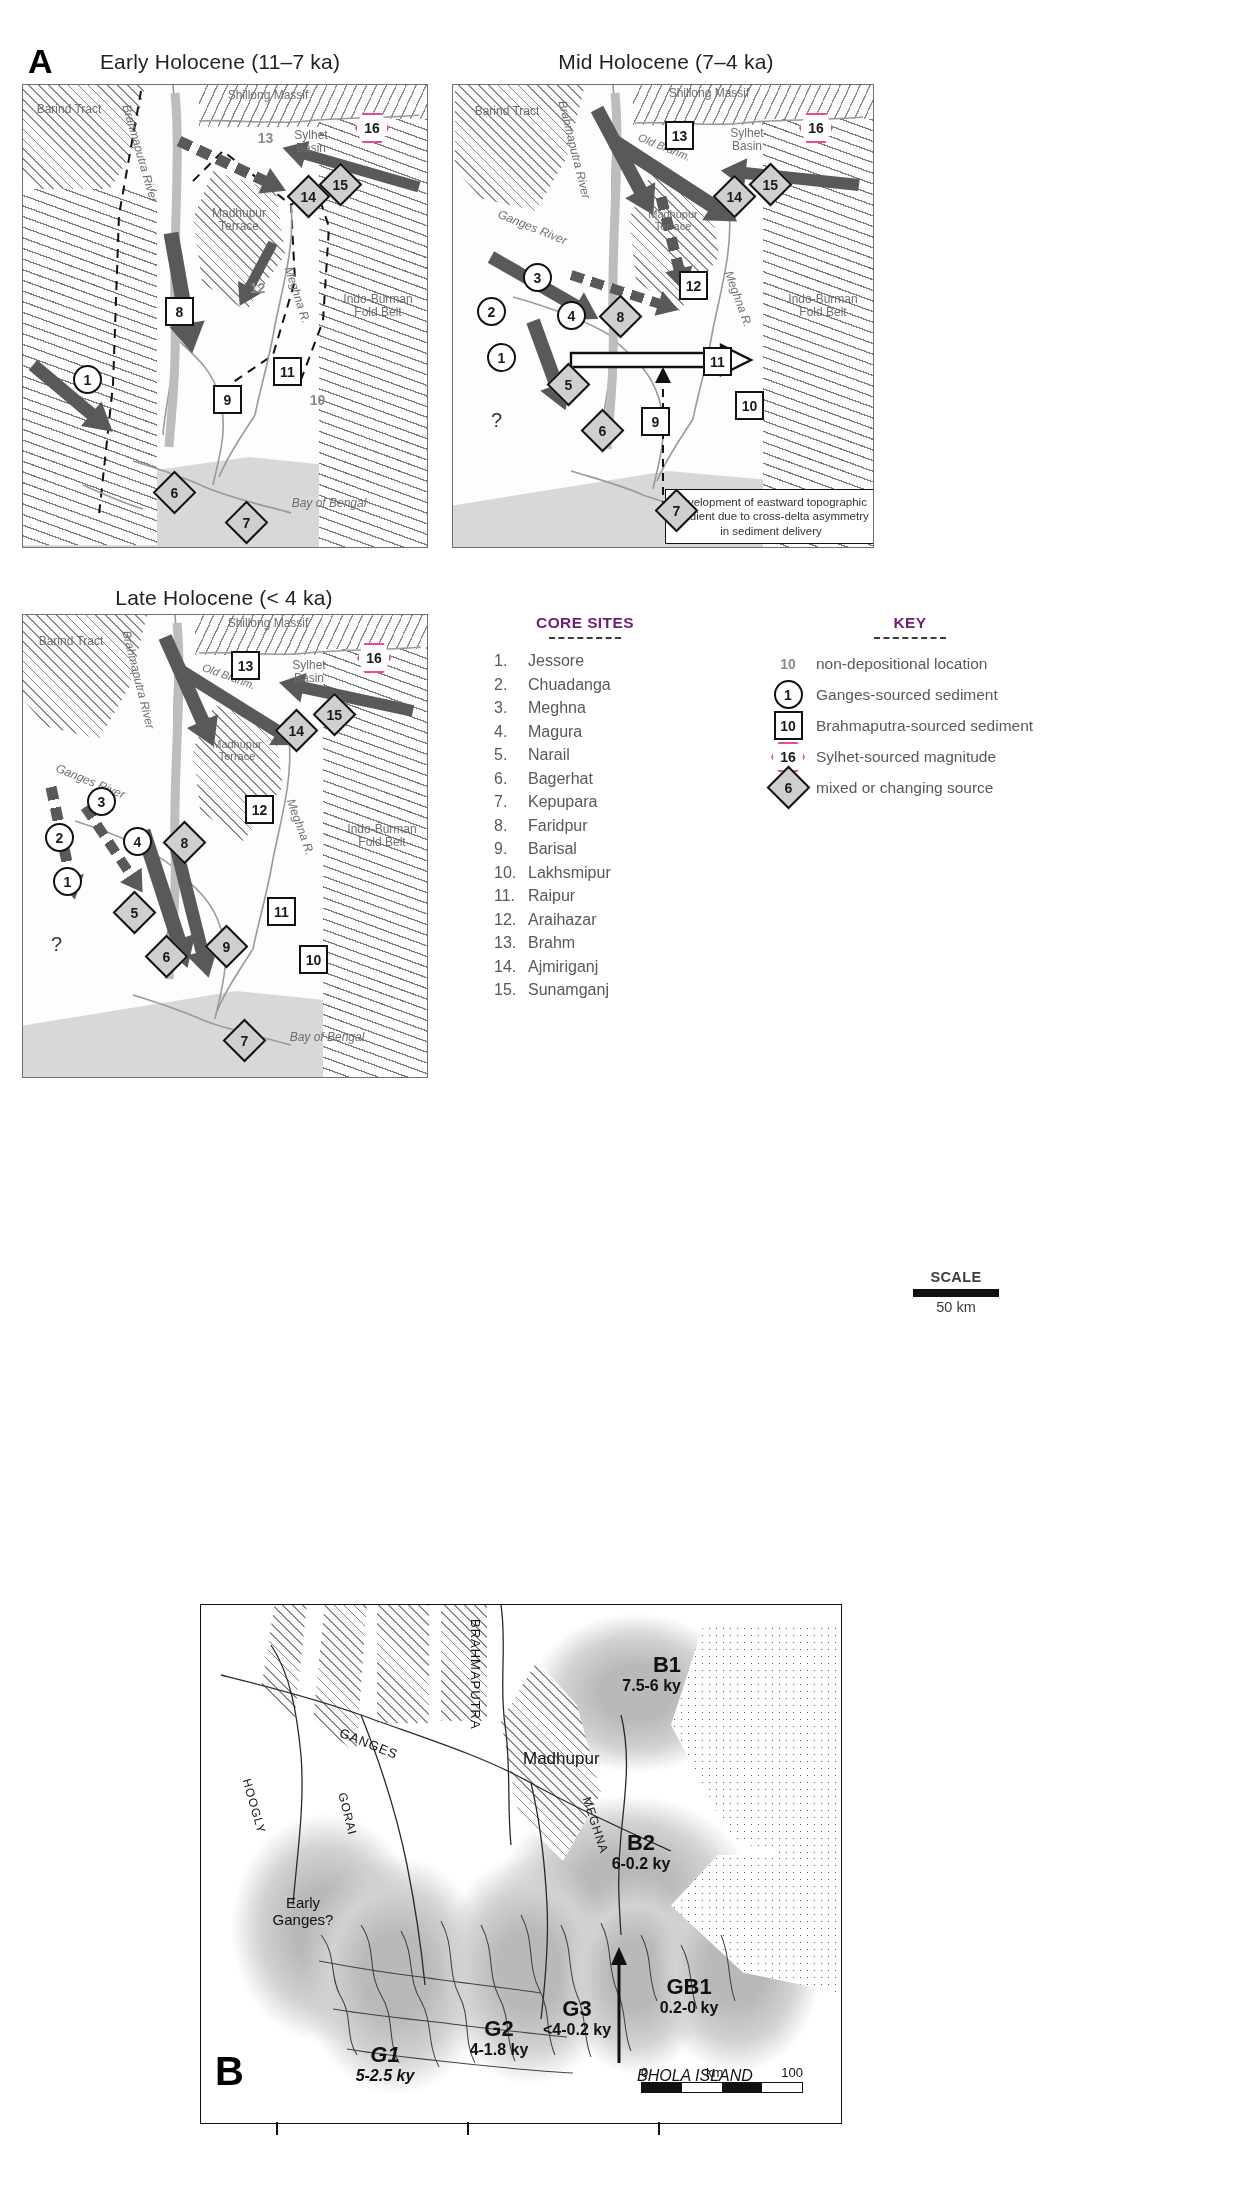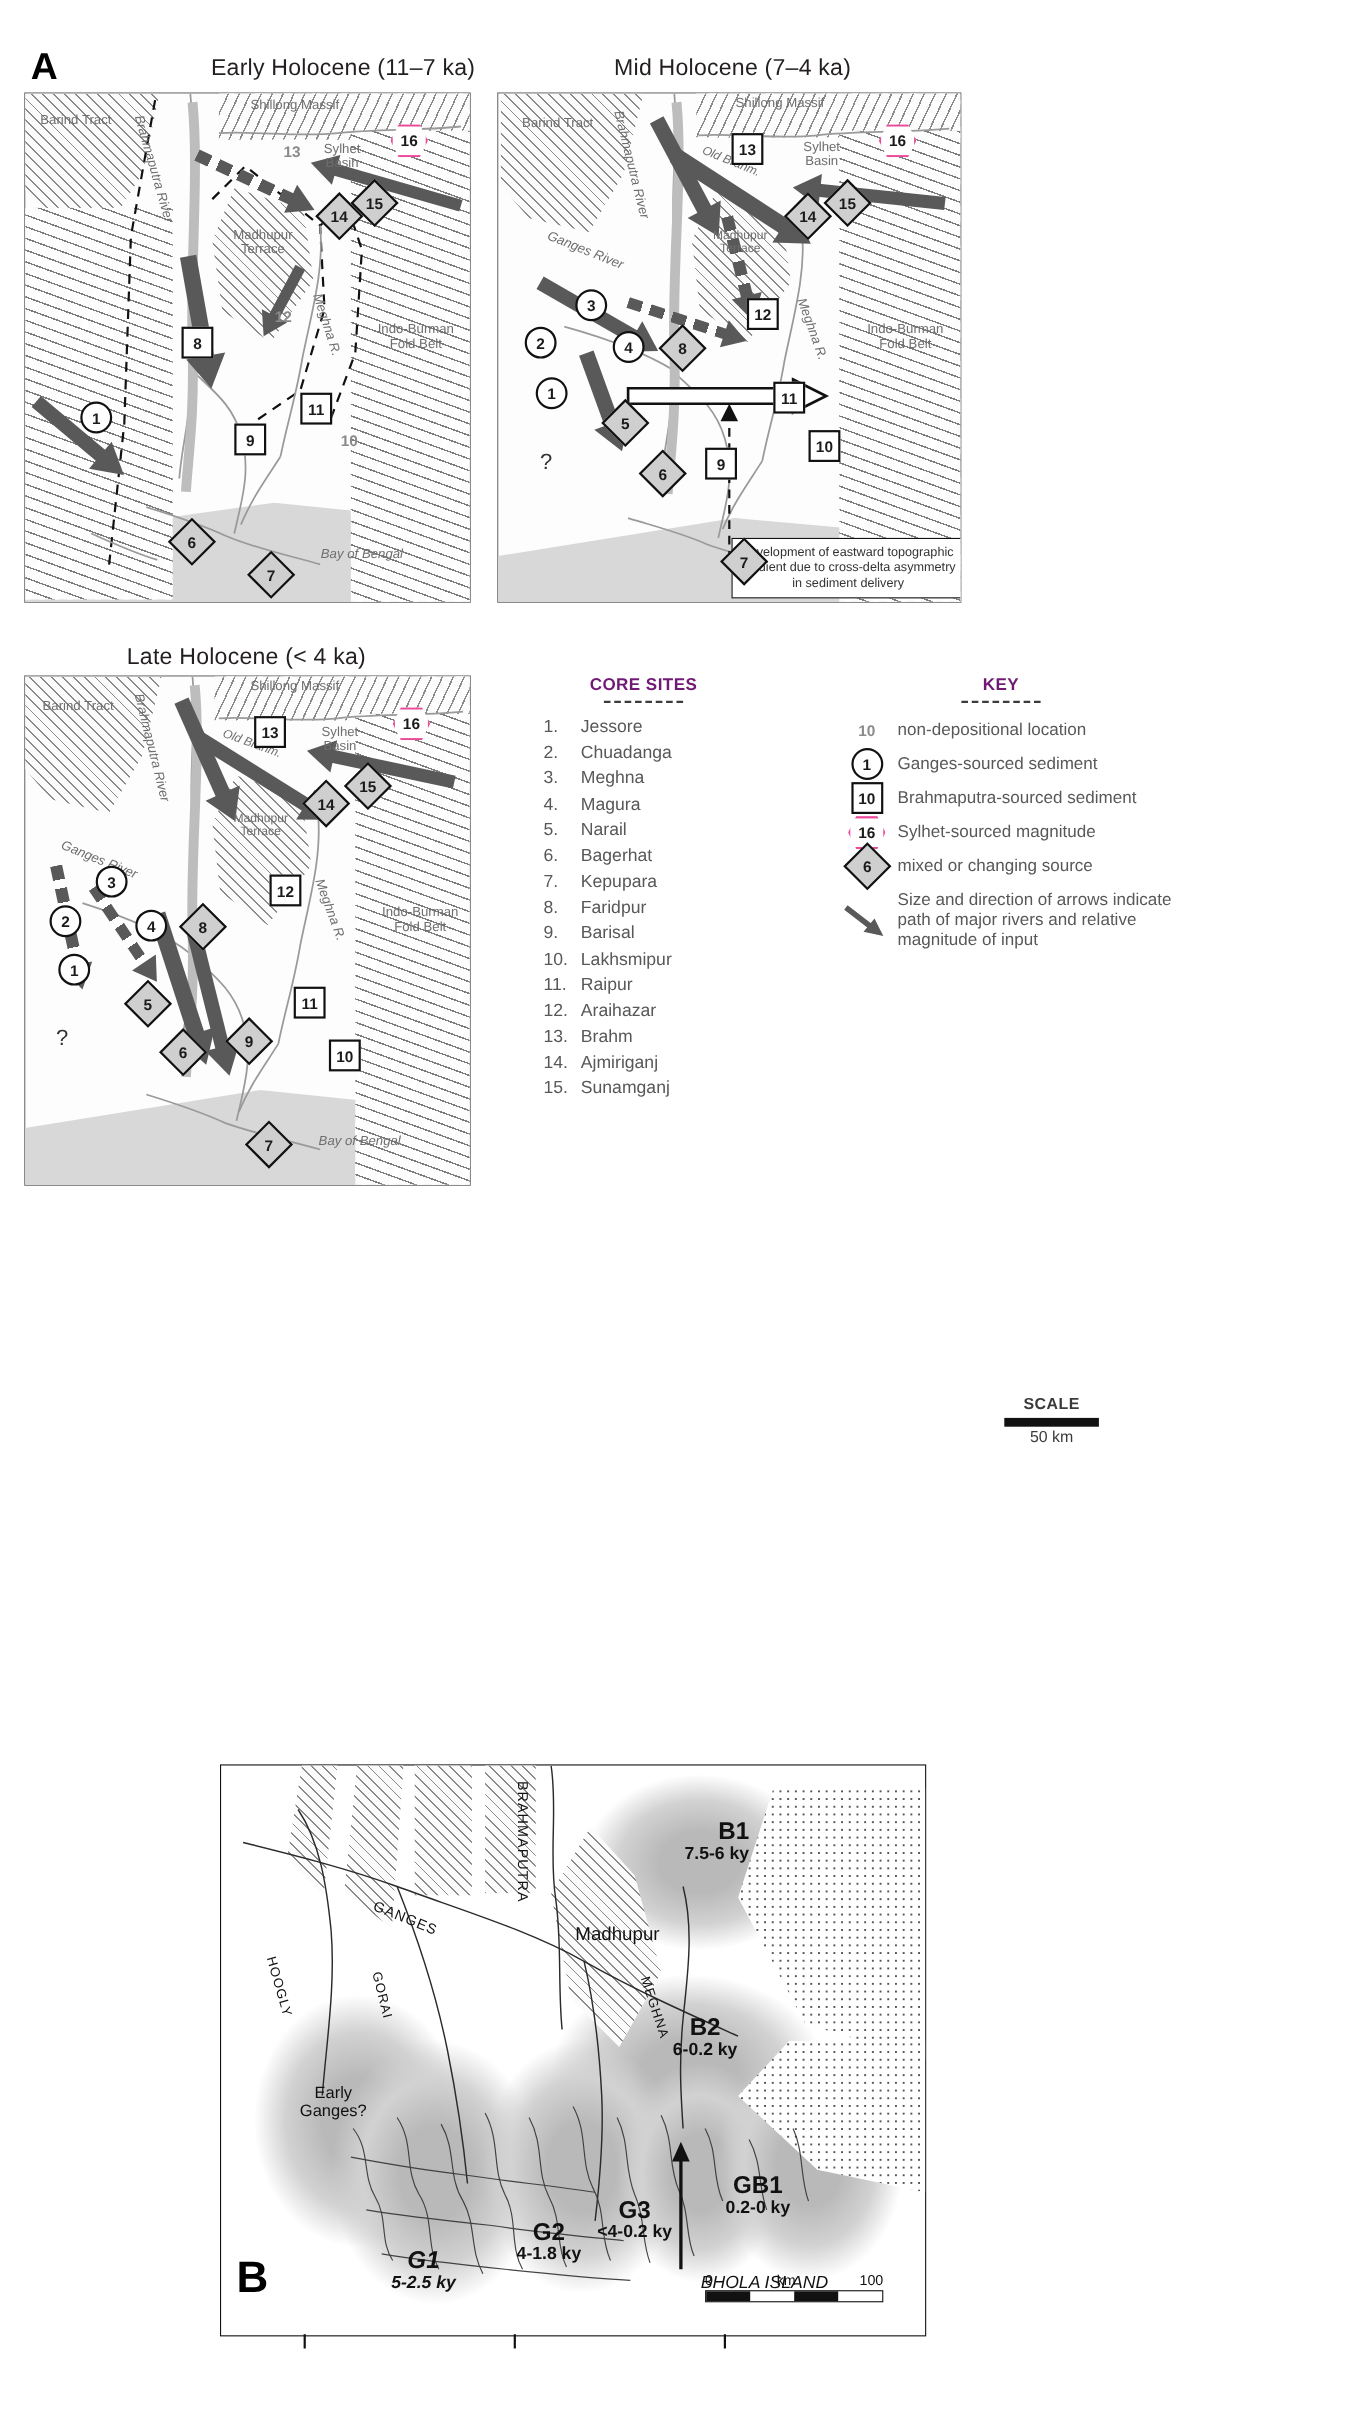--- a/index.html
+++ b/index.html
@@ -103,21 +103,21 @@
   .tickrow{position:absolute;display:flex;justify-content:space-between;}
   .tickrow i{width:1.6px;height:13px;background:#111;display:block;}
 </style>
 </head>
 <body>
 
 <div class="fig">
 
   <div class="abs panel-letter" style="left:28px;top:42px;">A</div>
 
-  <div class="abs panel-title" style="left:32px;top:50px;width:400px;text-align:right;">Early Holocene (11–7 ka)</div>
+  <div class="abs panel-title" style="left:20px;top:50px;width:400px;">Early Holocene (11–7 ka)</div>
 
   <div class="map" id="mapEarly" style="left:22px;top:84px;width:404px;height:462px;">
 
       <div class="sea" style="left:-10px;top:372px;width:430px;height:110px;
             clip-path:polygon(0 30%,55% 0,100% 18%,100% 100%,0 100%);"></div>
 
       <div class="abs hatch-diag" style="left:-4px;top:0px;width:126px;height:120px;
            clip-path:polygon(0 0,100% 0,88% 60%,64% 100%,22% 92%,0 70%);"></div>
 
       <div class="abs hatch-dash" style="left:176px;top:-4px;width:232px;height:46px;"></div>
@@ -572,29 +572,20 @@
           </div>
           <div class="key-txt">Sylhet-sourced magnitude</div>
         </div>
         <div class="key-row">
           <div class="key-sym">
             <div class="sym diamond">
               <span>6</span>
             </div>
           </div>
           <div class="key-txt">mixed or changing source</div>
-        </div>
-        <div class="key-row">
-          <div class="key-sym">
-            <svg width="46" height="36">
-              <path d="M4 6 L30 26" stroke="#595959" stroke-width="5" fill="none"></path>
-              <path d="M38 32 L20 28 L30 16 Z" fill="#595959"></path>
-            </svg>
-          </div>
-          <div class="key-txt" style="max-width: 270px;">Size and direction of arrows indicate path of major rivers and relative magnitude of input</div>
         </div>
       </div>
   </div>
 
   <div class="abs scale-wrap" style="left:866px;top:1269px;width:180px;">
     <div class="scale-title">SCALE</div>
     <div class="scale-bar"></div>
     <div class="scale-cap">50 km</div>
   </div>
 

